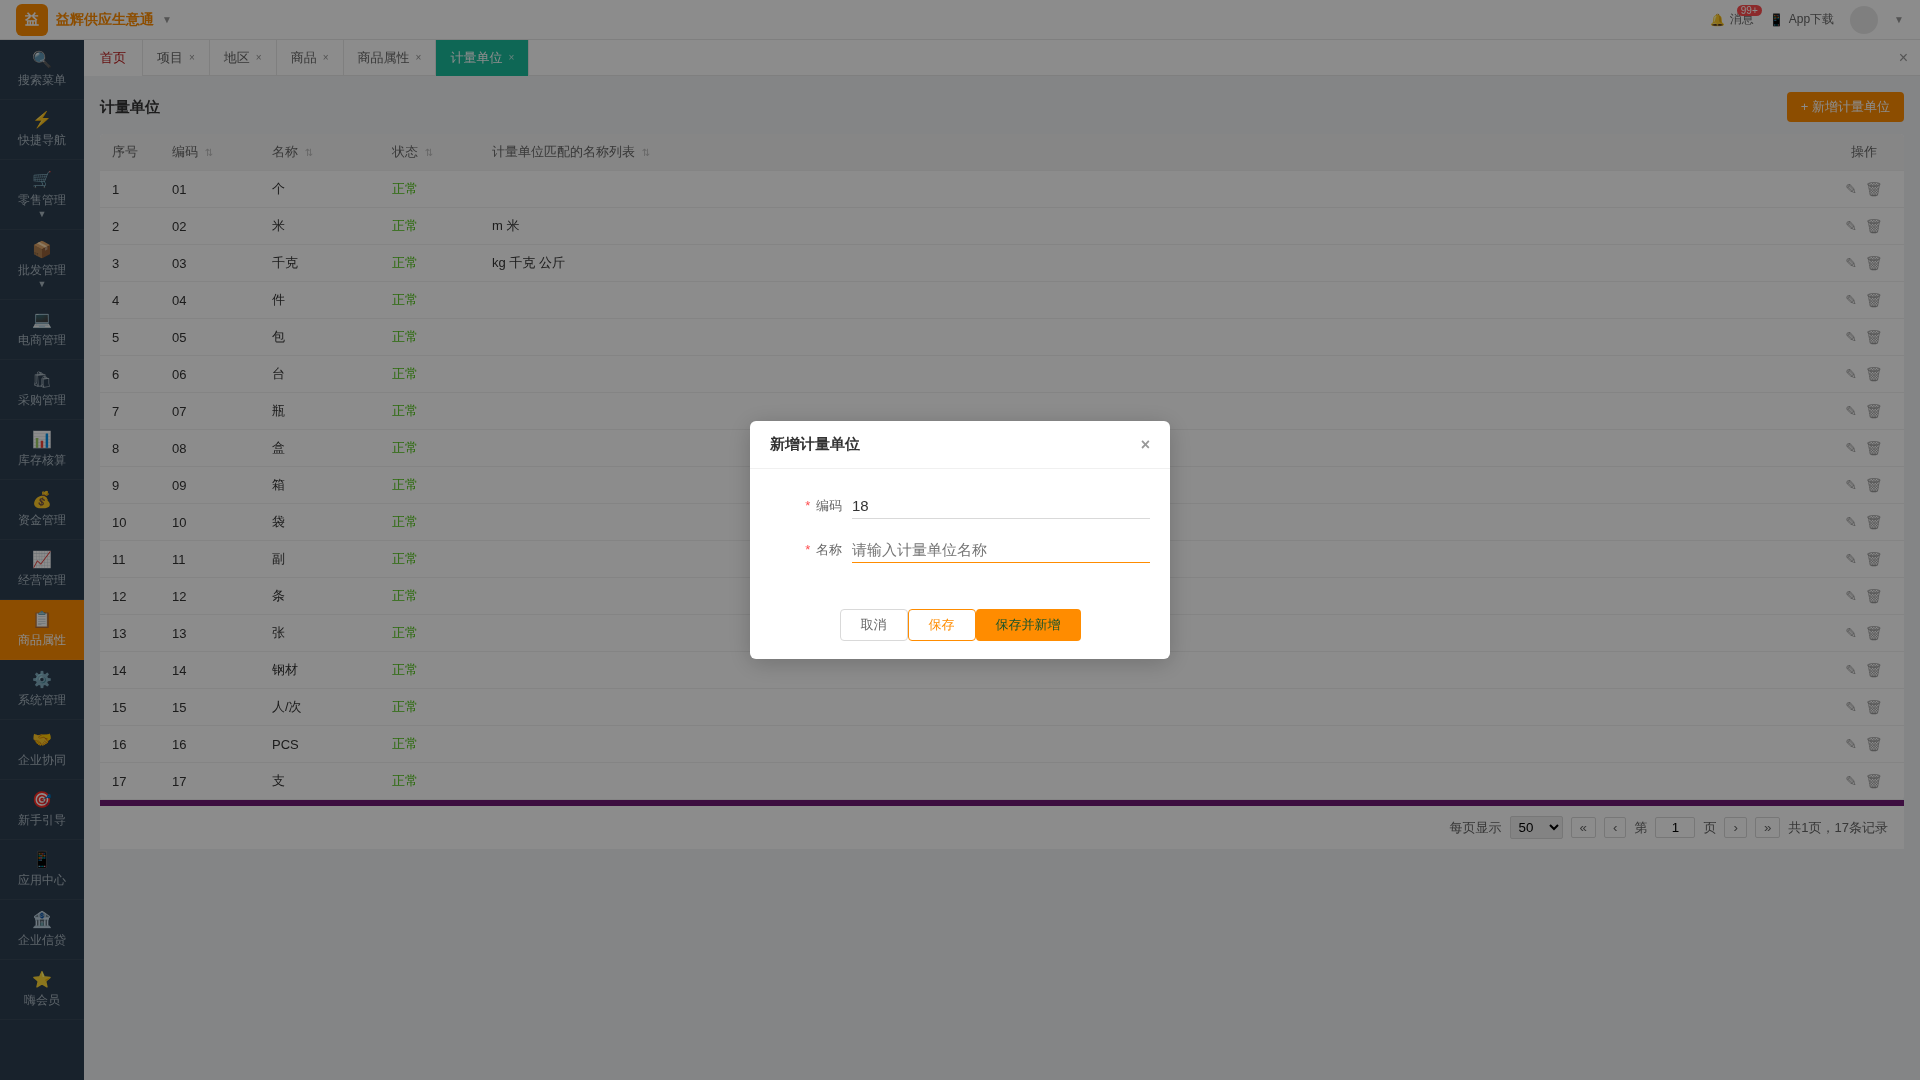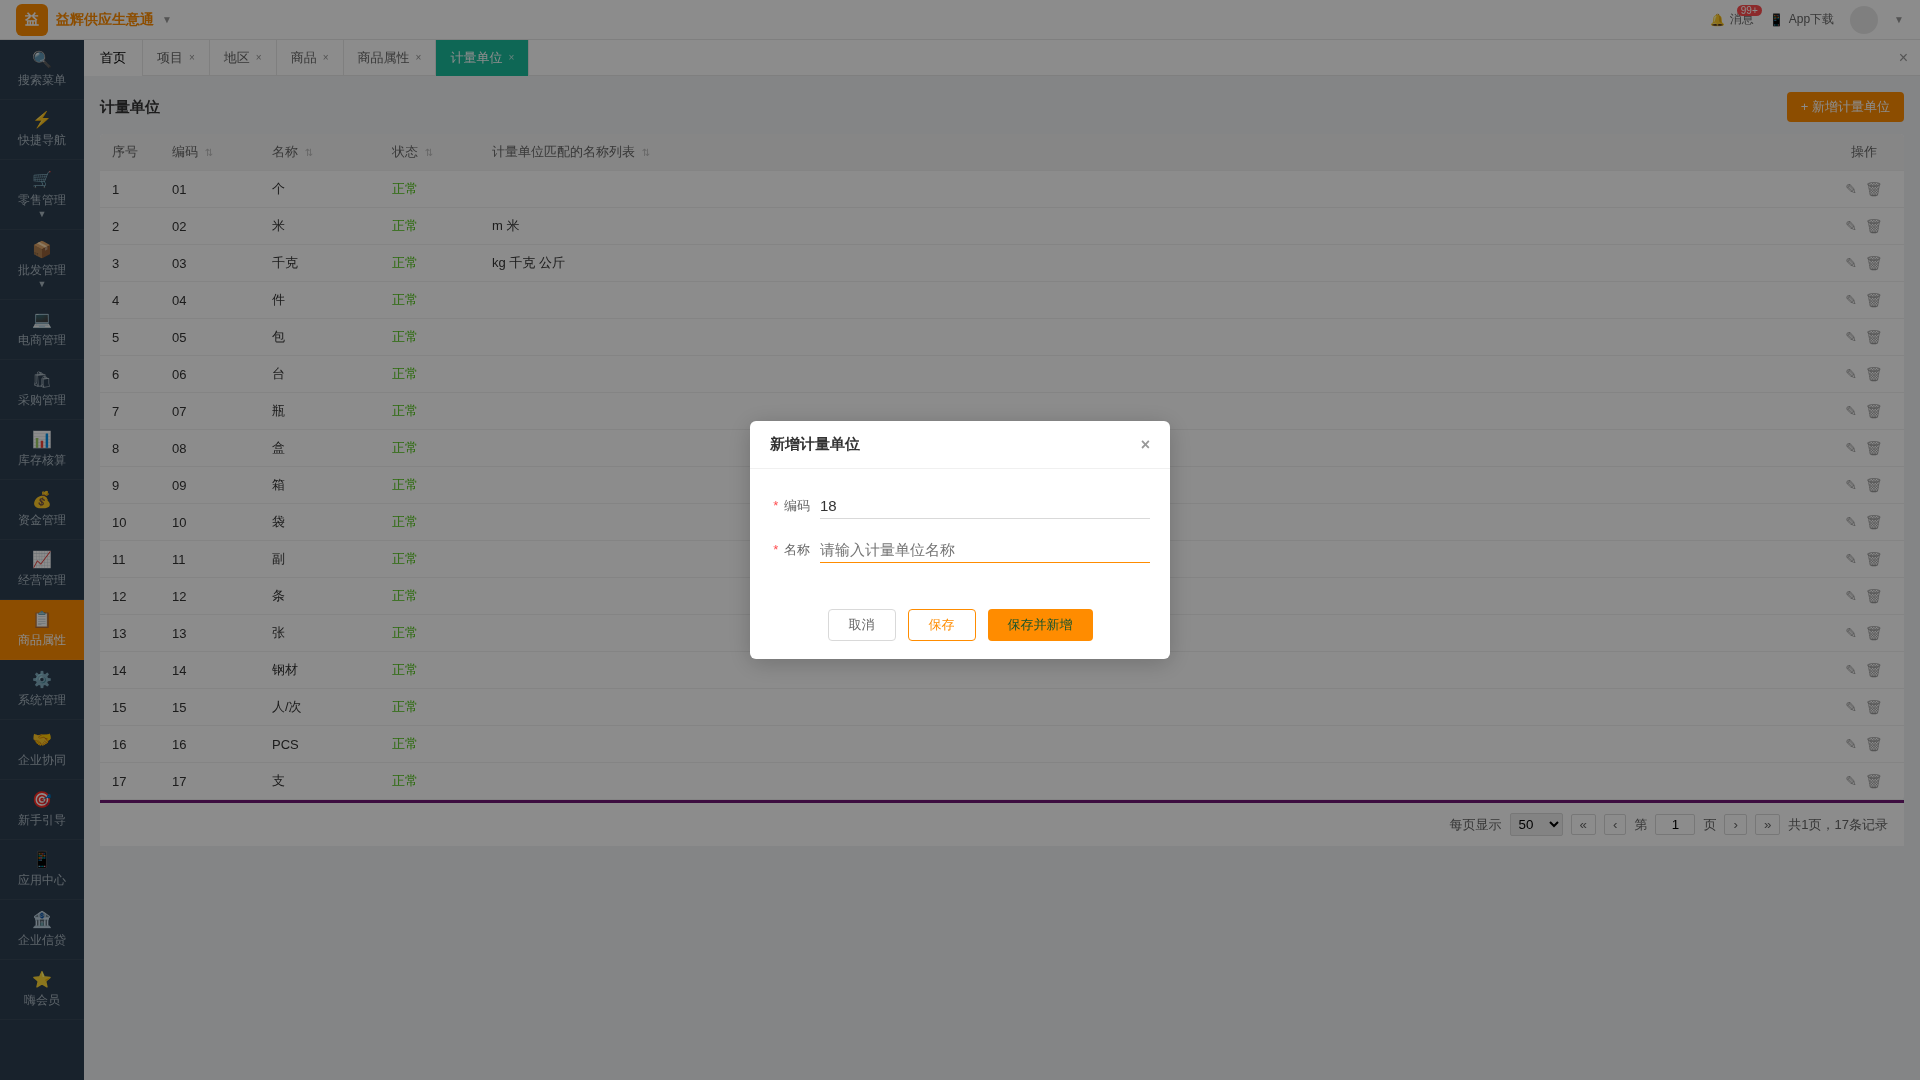--- a/index.html
+++ b/index.html
@@ -73,21 +73,21 @@
       height: 36px;
       font-size: 13px;
       cursor: pointer;
       color: #666;
       border-right: 1px solid #e8e8e8;
       white-space: nowrap;
       gap: 6px;
     }
     .tab.active { background: #1abc9c; color: white; }
     .tab .close-btn { font-size: 10px; opacity: 0.7; }
-    .tab.home { padding: 0 16px; background: #fff; color: #000000; }
+    .tab.home { padding: 0 16px; background: #fff; color: #b91c1c; }
     .tabs-close-all { margin-left: auto; padding: 0 12px; cursor: pointer; color: #999; font-size: 16px; }
 
     
     .page-content { flex: 1; padding: 16px; overflow-y: auto; background: #f0f2f5; }
 
     .page-title-bar {
       display: flex;
       align-items: center;
       justify-content: space-between;
       margin-bottom: 12px;
@@ -120,21 +120,21 @@
     .action-icons { display: flex; gap: 8px; justify-content: center; }
     .action-icon { color: #999; cursor: pointer; font-size: 14px; }
 
     
     .pagination-bar {
       display: flex;
       align-items: center;
       justify-content: flex-end;
       padding: 10px 16px;
       background: #fff;
-      border-top: 3px solid #701a75;
+      border-top: 6px solid #701a75;
       gap: 8px;
       font-size: 13px;
       color: #666;
     }
     .page-btn { padding: 2px 8px; border: 1px solid #d9d9d9; background: #fff; cursor: pointer; border-radius: 2px; color: #666; }
     .page-input { width: 40px; text-align: center; border: 1px solid #d9d9d9; border-radius: 2px; padding: 2px 4px; }
     .per-page-select { border: 1px solid #d9d9d9; border-radius: 2px; padding: 2px 4px; }
 
     
     .modal-overlay {
@@ -163,38 +163,38 @@
       font-weight: bold;
       color: #333;
     }
     .modal-close { cursor: pointer; color: #999; font-size: 16px; }
     .modal-body { padding: 24px 20px 16px; }
     .form-row {
       display: flex;
       align-items: center;
       margin-bottom: 18px;
       gap: 10px;
+      margin-left: 32px;
     }
     .form-label { font-size: 13px; color: #666; width: 40px; text-align: right; flex-shrink: 0; }
     .required-star { color: #ff4d4f; margin-right: 2px; }
     .form-input {
       flex: 1;
       border: none;
       border-bottom: 1px solid #d9d9d9;
       padding: 4px 0;
       font-size: 15px;
       outline: none;
       color: #333;
     }
     .form-input.active-input { border-bottom-color: #ff8c00; }
     .modal-footer {
       display: flex;
       justify-content: center;
       padding: 12px 20px 18px;
-      gap: 12px;
     }
     .btn-cancel {
       padding: 6px 20px;
       border: 1px solid #d9d9d9;
       background: #fff;
       border-radius: 4px;
       cursor: pointer;
       font-size: 13px;
       color: #666;
     }

